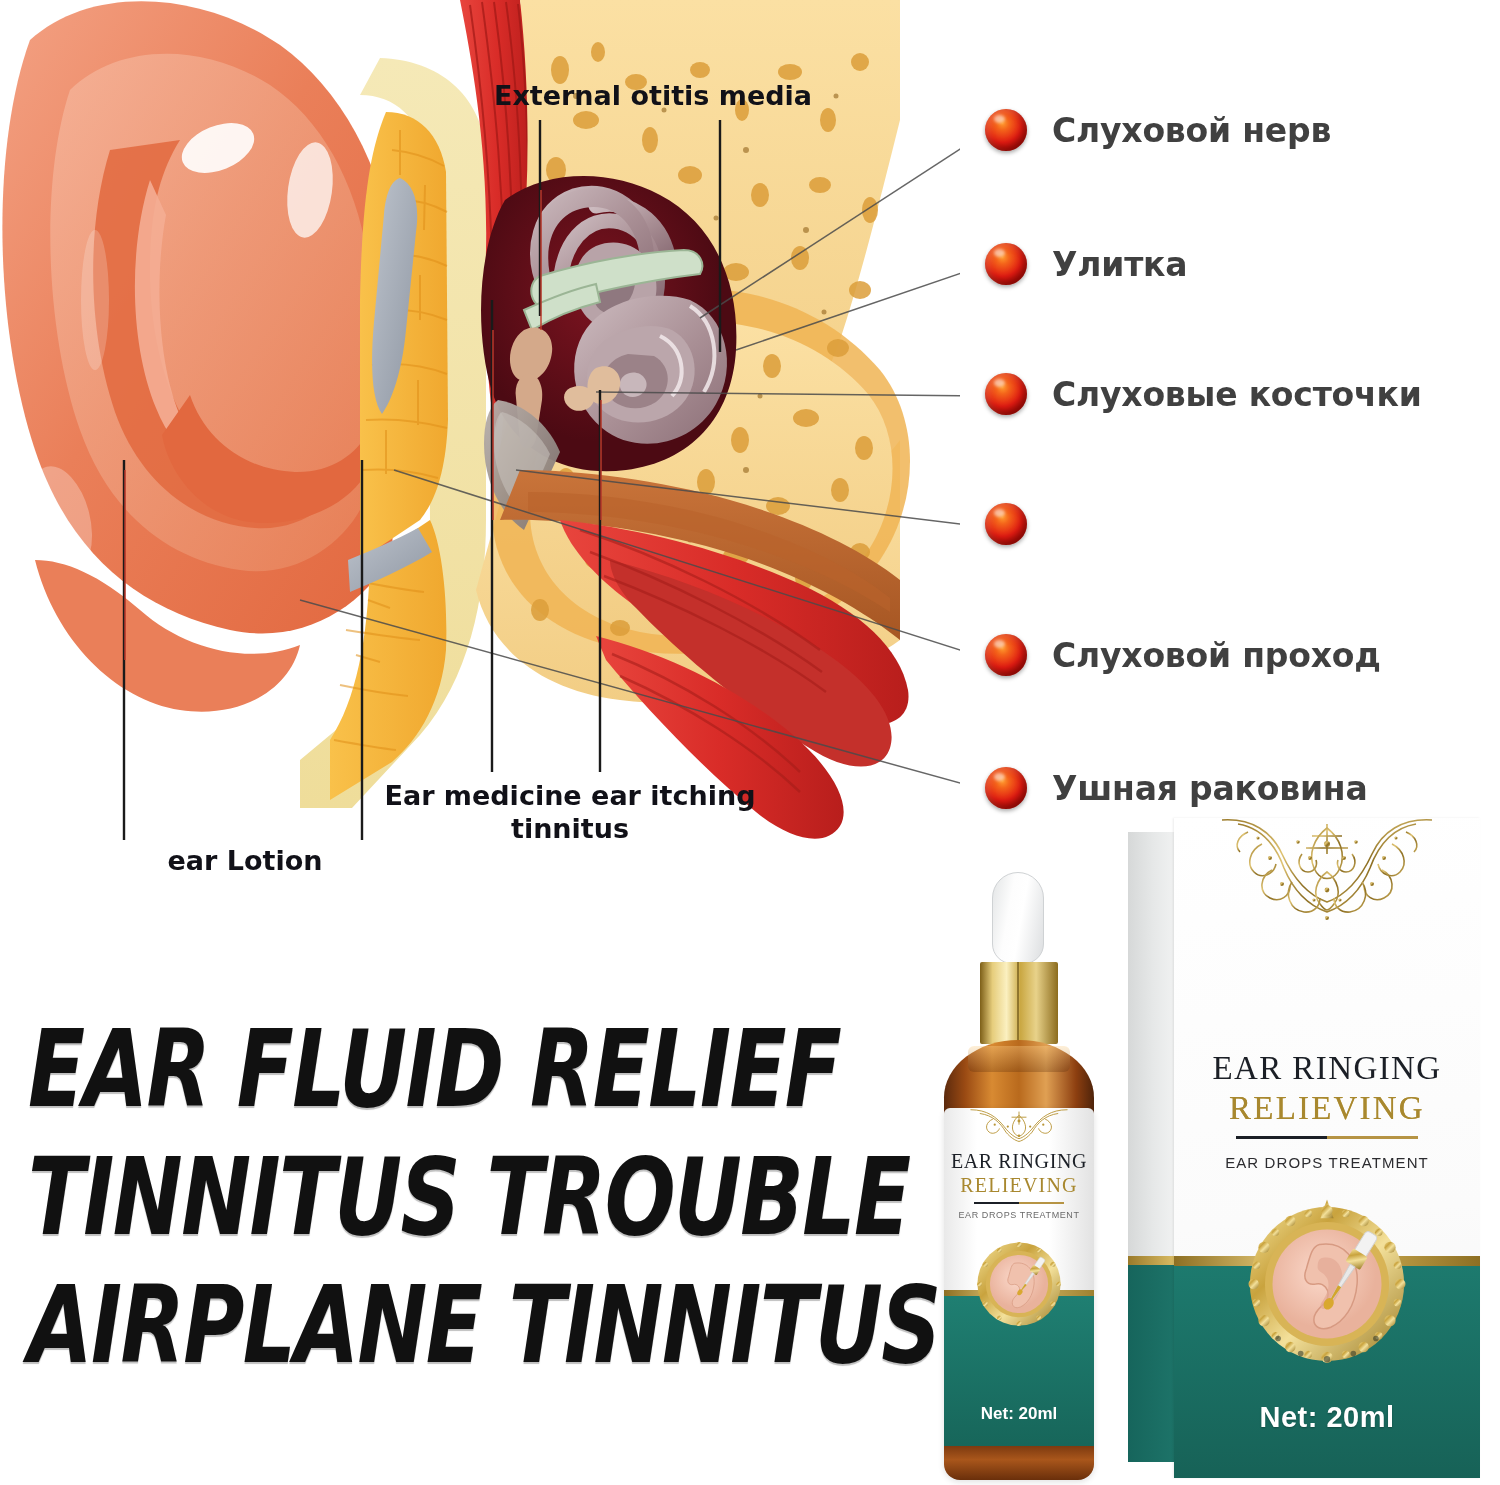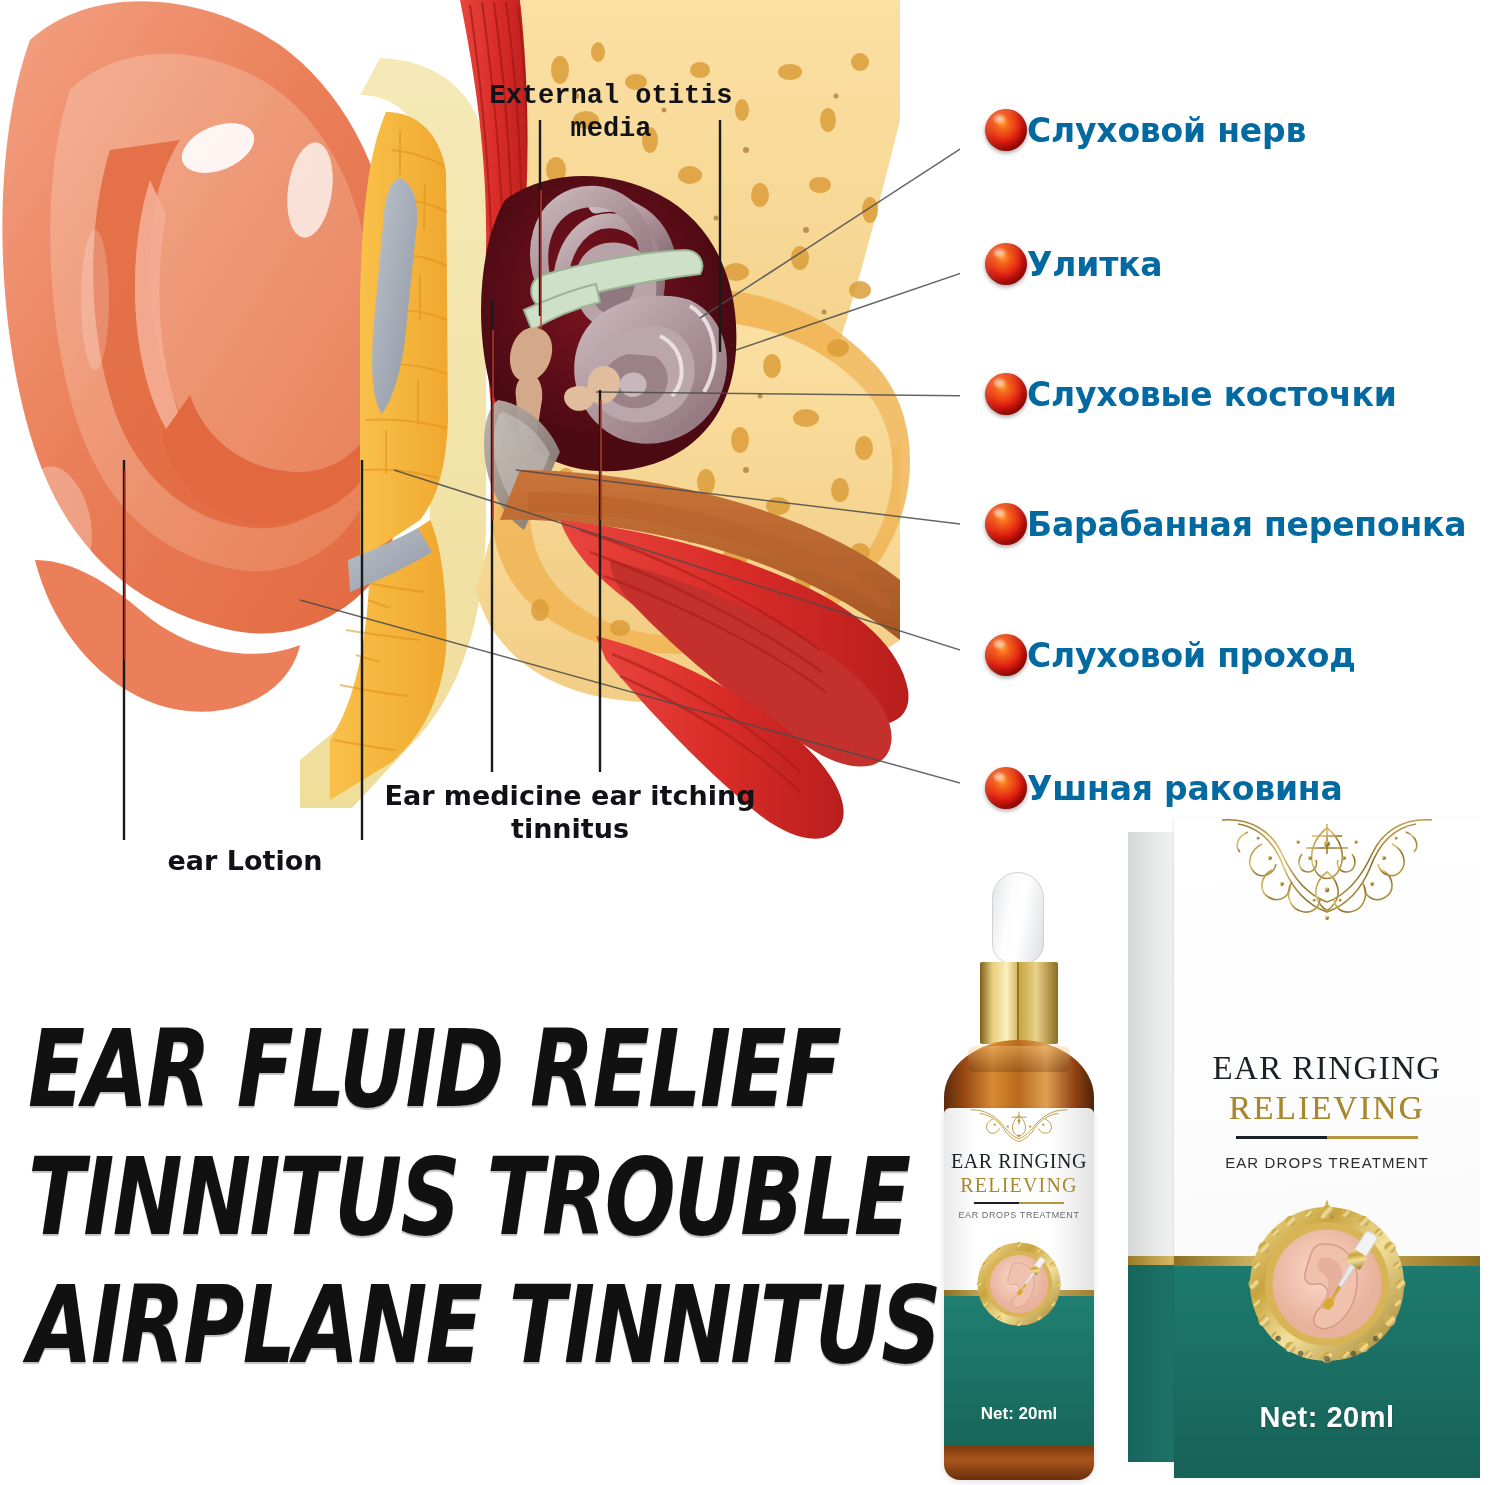--- a/index.html
+++ b/index.html
@@ -26,42 +26,43 @@
     flex:0 0 auto;
   }
   .bullet::after {
     content:""; display:block;
     width:11px; height:8px; margin:6px 0 0 9px;
     border-radius:50%;
     background:rgba(255,255,255,.55);
     filter:blur(1.5px);
   }
   .callout-label {
+    margin-left:25px;
     font-family:"DejaVu Sans", sans-serif;
     font-weight:bold;
     font-size:33px;
     line-height:1;
-    color:#0369a1;
+    color:#404040;
     letter-spacing:-0.2px;
     white-space:nowrap;
     text-shadow:0 1px 0 rgba(255,255,255,.4);
   }
 
   
   .anno {
     position:absolute;
     font-family:"DejaVu Sans", sans-serif;
     font-weight:bold;
     font-size:27px;
     line-height:1.22;
     color:#111118;
     text-align:center;
     white-space:pre-line;
   }
-  #anno-otitis { left:446px; top:80px; width:330px;font-family:Liberation Mono, monospace; }
+  #anno-otitis { left:488px; top:80px; width:330px; }
   #anno-lotion { left:130px; top:845px; width:230px; }
   #anno-medicine { left:370px; top:780px; width:400px; }
 
   
   .headline { position:absolute; left:28px; top:1005px; width:880px;font-style:italic; }
   .headline .hl {
     display:block;
     font-family:"DejaVu Sans", sans-serif;
     font-weight:bold;
     font-size:107px;
@@ -507,21 +508,20 @@
     <div class="callout" style="top:146px">
       <span class="bullet"></span>
       <span class="callout-label">Улитка</span>
     </div>
     <div class="callout" style="top:276px">
       <span class="bullet"></span>
       <span class="callout-label">Слуховые косточки</span>
     </div>
     <div class="callout" style="top:406px">
       <span class="bullet"></span>
-      <span class="callout-label">Барабанная перепонка</span>
     </div>
     <div class="callout" style="top:670px">
       <span class="bullet"></span>
       <span class="callout-label">Ушная раковина</span>
     </div>
     <div class="callout" style="top:537px">
       <span class="bullet"></span>
       <span class="callout-label">Слуховой проход</span>
     </div>
   </div>

